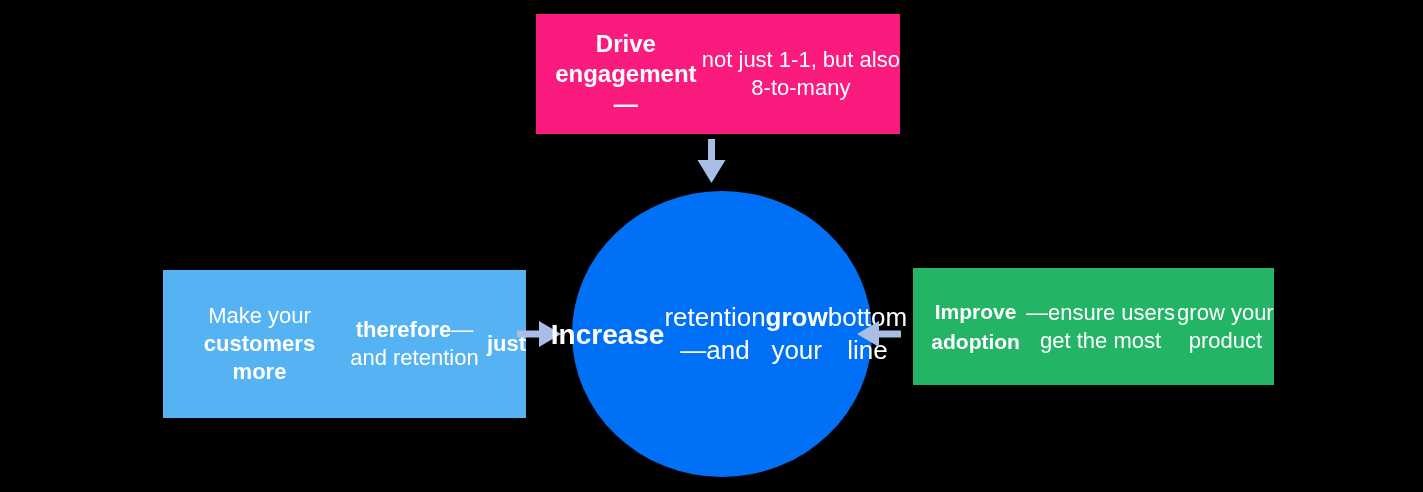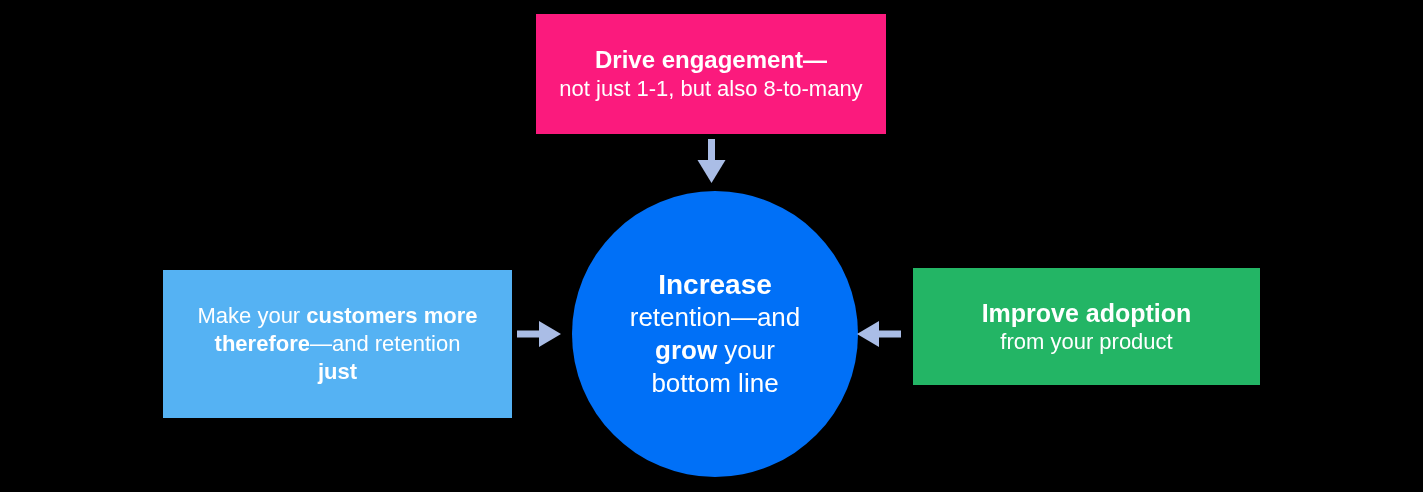--- a/index.html
+++ b/index.html
@@ -11,25 +11,25 @@
   .canvas {
     position: relative;
     width: 1423px;
     height: 492px;
     background: var(--bg, #000);
     overflow: hidden;
   }
   .node {
     position: absolute;
     display: flex;
-    flex-direction: column;
     justify-content: center;
     align-items: center;
     color: var(--text, #fff);
     text-align: center;
+    padding-left: 14px;
   }
   .box {
     font-size: 22px;
     line-height: 28px;
   }
   .box .line { white-space: pre-wrap; }
   .b { font-weight: bold; }
   .top-box {
     left: 536px; top: 14px;
     width: 350px; height: 120px;
@@ -39,21 +39,21 @@
   .left-box {
     left: 163px; top: 270px;
     width: 349px; height: 148px;
     background: var(--left-box);
   }
   .right-box {
     left: 913px; top: 268px;
     width: 347px; height: 117px;
     background: var(--right-box);
   }
-  .right-box .line:first-child { font-size: 25px; line-height: 30px; }
+  .right-box .line:first-child { font-size: 21px; line-height: 30px; }
   .circle {
     left: 572px; top: 191px;
     width: 286px; height: 286px;
     border-radius: 50%;
     background: var(--circle);
     font-size: 26px;
     line-height: 33px;
   }
   .circle .line:first-child { font-size: 28px; }
   .arrow {
@@ -98,16 +98,17 @@
       <div class="line"><span>bottom line</span></div>
     </div>
 
   <svg class="arrow arrow-left" viewBox="0 0 44 26">
     <polygon points="22,0 0,13 22,26" fill="currentColor"></polygon>
     <rect x="21" y="9.5" width="23" height="7" fill="currentColor"></rect>
   </svg>
 
   <div class="node box right-box">
       <div class="line"><span class="b">Improve adoption</span></div>
-      <div class="line"><span>from your product</span></div>
+      <div class="line"><span>—ensure users get the most</span></div>
+      <div class="line"><span>grow your product</span></div>
     </div>
 
 </div>
 
 </body></html>

